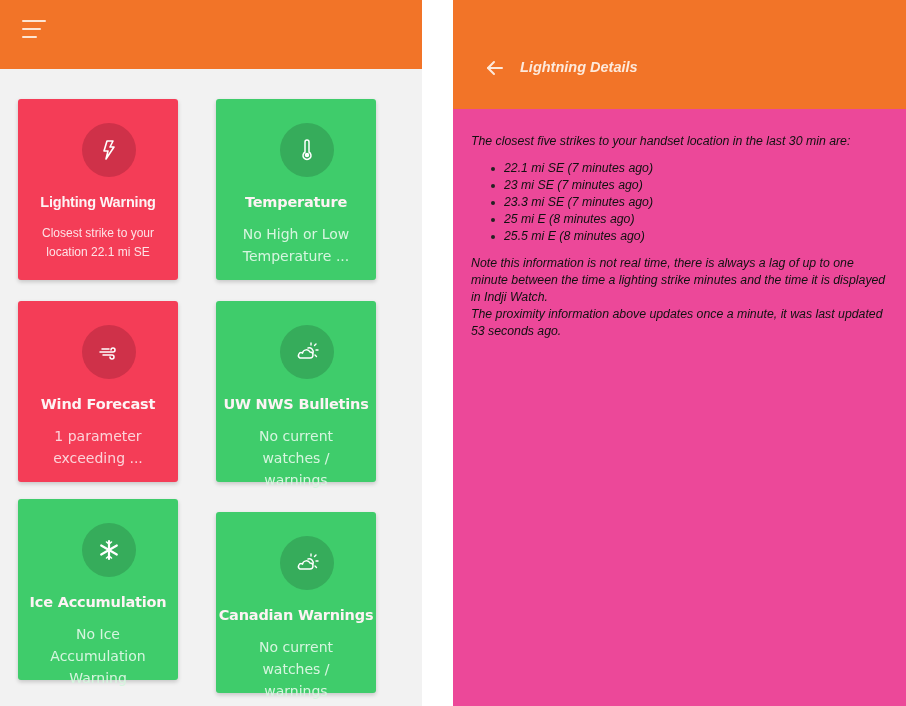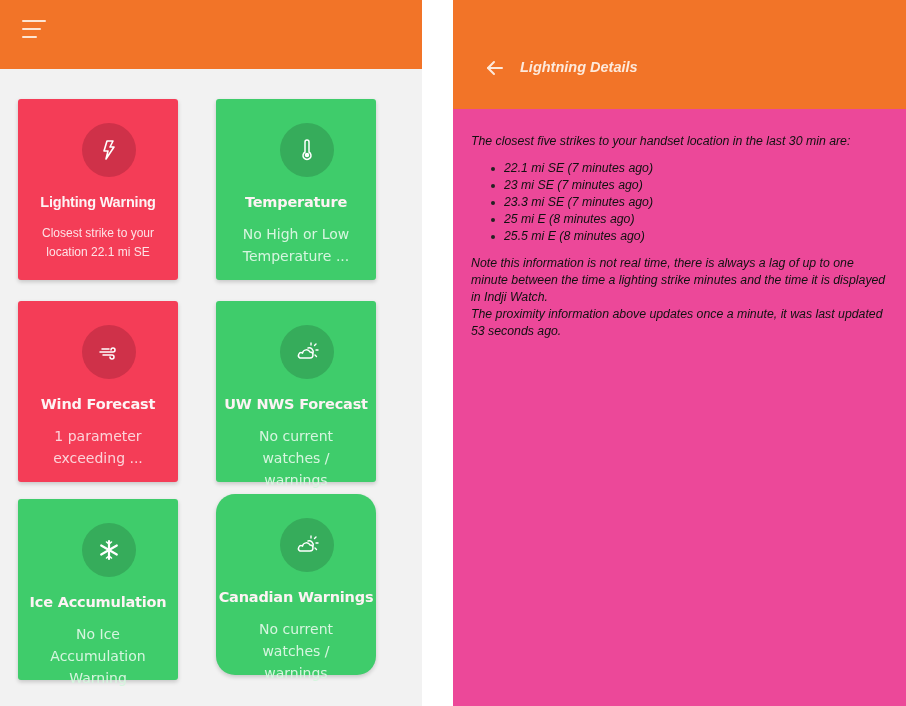--- a/index.html
+++ b/index.html
@@ -146,39 +146,39 @@
     <div class="icon-circle">
       <svg viewBox="0 0 24 24" fill="none" stroke="#ffffff" stroke-width="1.4" stroke-linecap="round">
         <path d="M5 18 H15 a3 3 0 0 0 0 -6 a4 4 0 0 0 -7.5 1 a2.5 2.5 0 0 0 -2.5 5 Z"></path>
         <path d="M13 8 a4 4 0 0 1 5 5"></path>
         <path d="M16 3 V5"></path>
           <path d="M21 10 H23"></path>
           <path d="M19.5 5.5 L21 4"></path>
           <path d="M20 15 L21.5 16.5"></path>
       </svg>
     </div>
-    <div class="title">UW NWS Forecast</div>
+    <div class="title">UW NWS Bulletins</div>
     <div class="subtitle">No current watches / warnings</div>
   </div>
 
   <div class="card green" style="left:18px; top:499px;padding-left:25px;">
     <div class="icon-circle">
       <svg viewBox="0 0 24 24" fill="none" stroke="#ffffff" stroke-width="2.2" stroke-linecap="round">
         <path d="M12 3 V21"></path>
           <path d="M4.2 7.5 L19.8 16.5"></path>
           <path d="M4.2 16.5 L19.8 7.5"></path>
         <path d="M9.5 4 L12 6 L14.5 4" stroke-width="1.6"></path>
         <path d="M9.5 20 L12 18 L14.5 20" stroke-width="1.6"></path>
       </svg>
     </div>
     <div class="title">Ice Accumulation</div>
     <div class="subtitle">No Ice Accumulation Warning</div>
   </div>
 
-  <div class="card green" style="left:216px; top:494px;border-radius:19px;">
+  <div class="card green" style="left:216px; top:512px;">
     <div class="icon-circle">
       <svg viewBox="0 0 24 24" fill="none" stroke="#ffffff" stroke-width="1.4" stroke-linecap="round">
         <path d="M5 18 H15 a3 3 0 0 0 0 -6 a4 4 0 0 0 -7.5 1 a2.5 2.5 0 0 0 -2.5 5 Z"></path>
         <path d="M13 8 a4 4 0 0 1 5 5"></path>
         <path d="M16 3 V5"></path>
           <path d="M21 10 H23"></path>
           <path d="M19.5 5.5 L21 4"></path>
           <path d="M20 15 L21.5 16.5"></path>
       </svg>
     </div>

